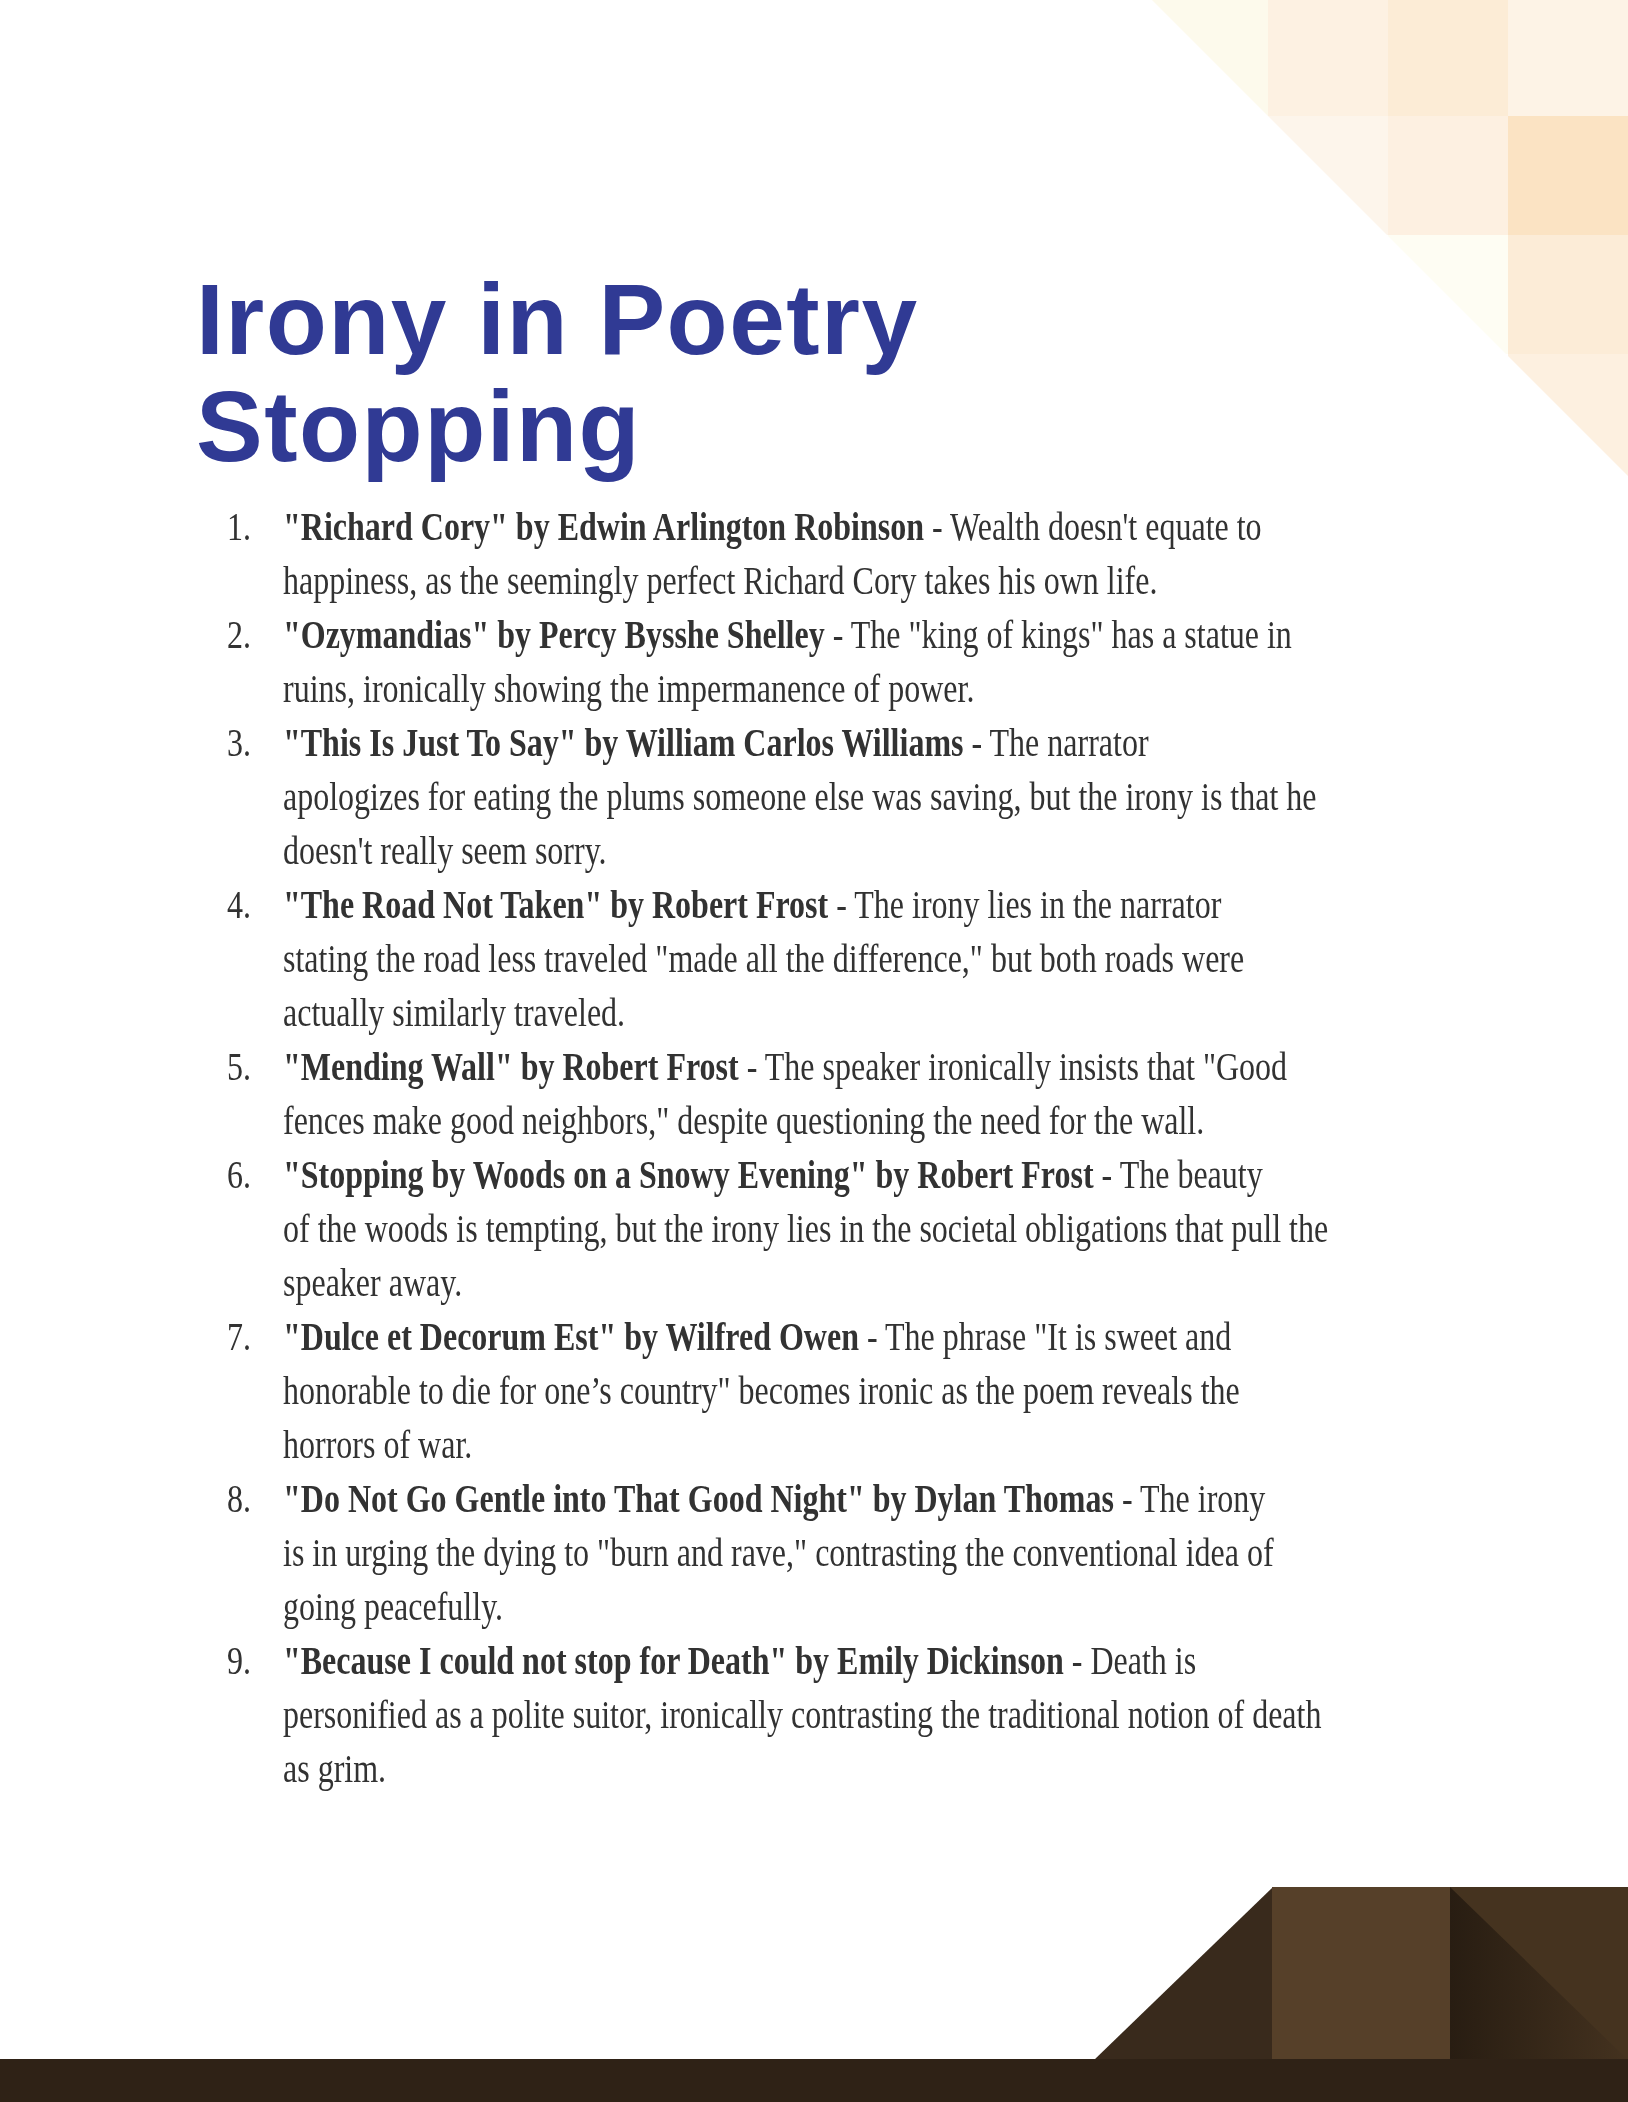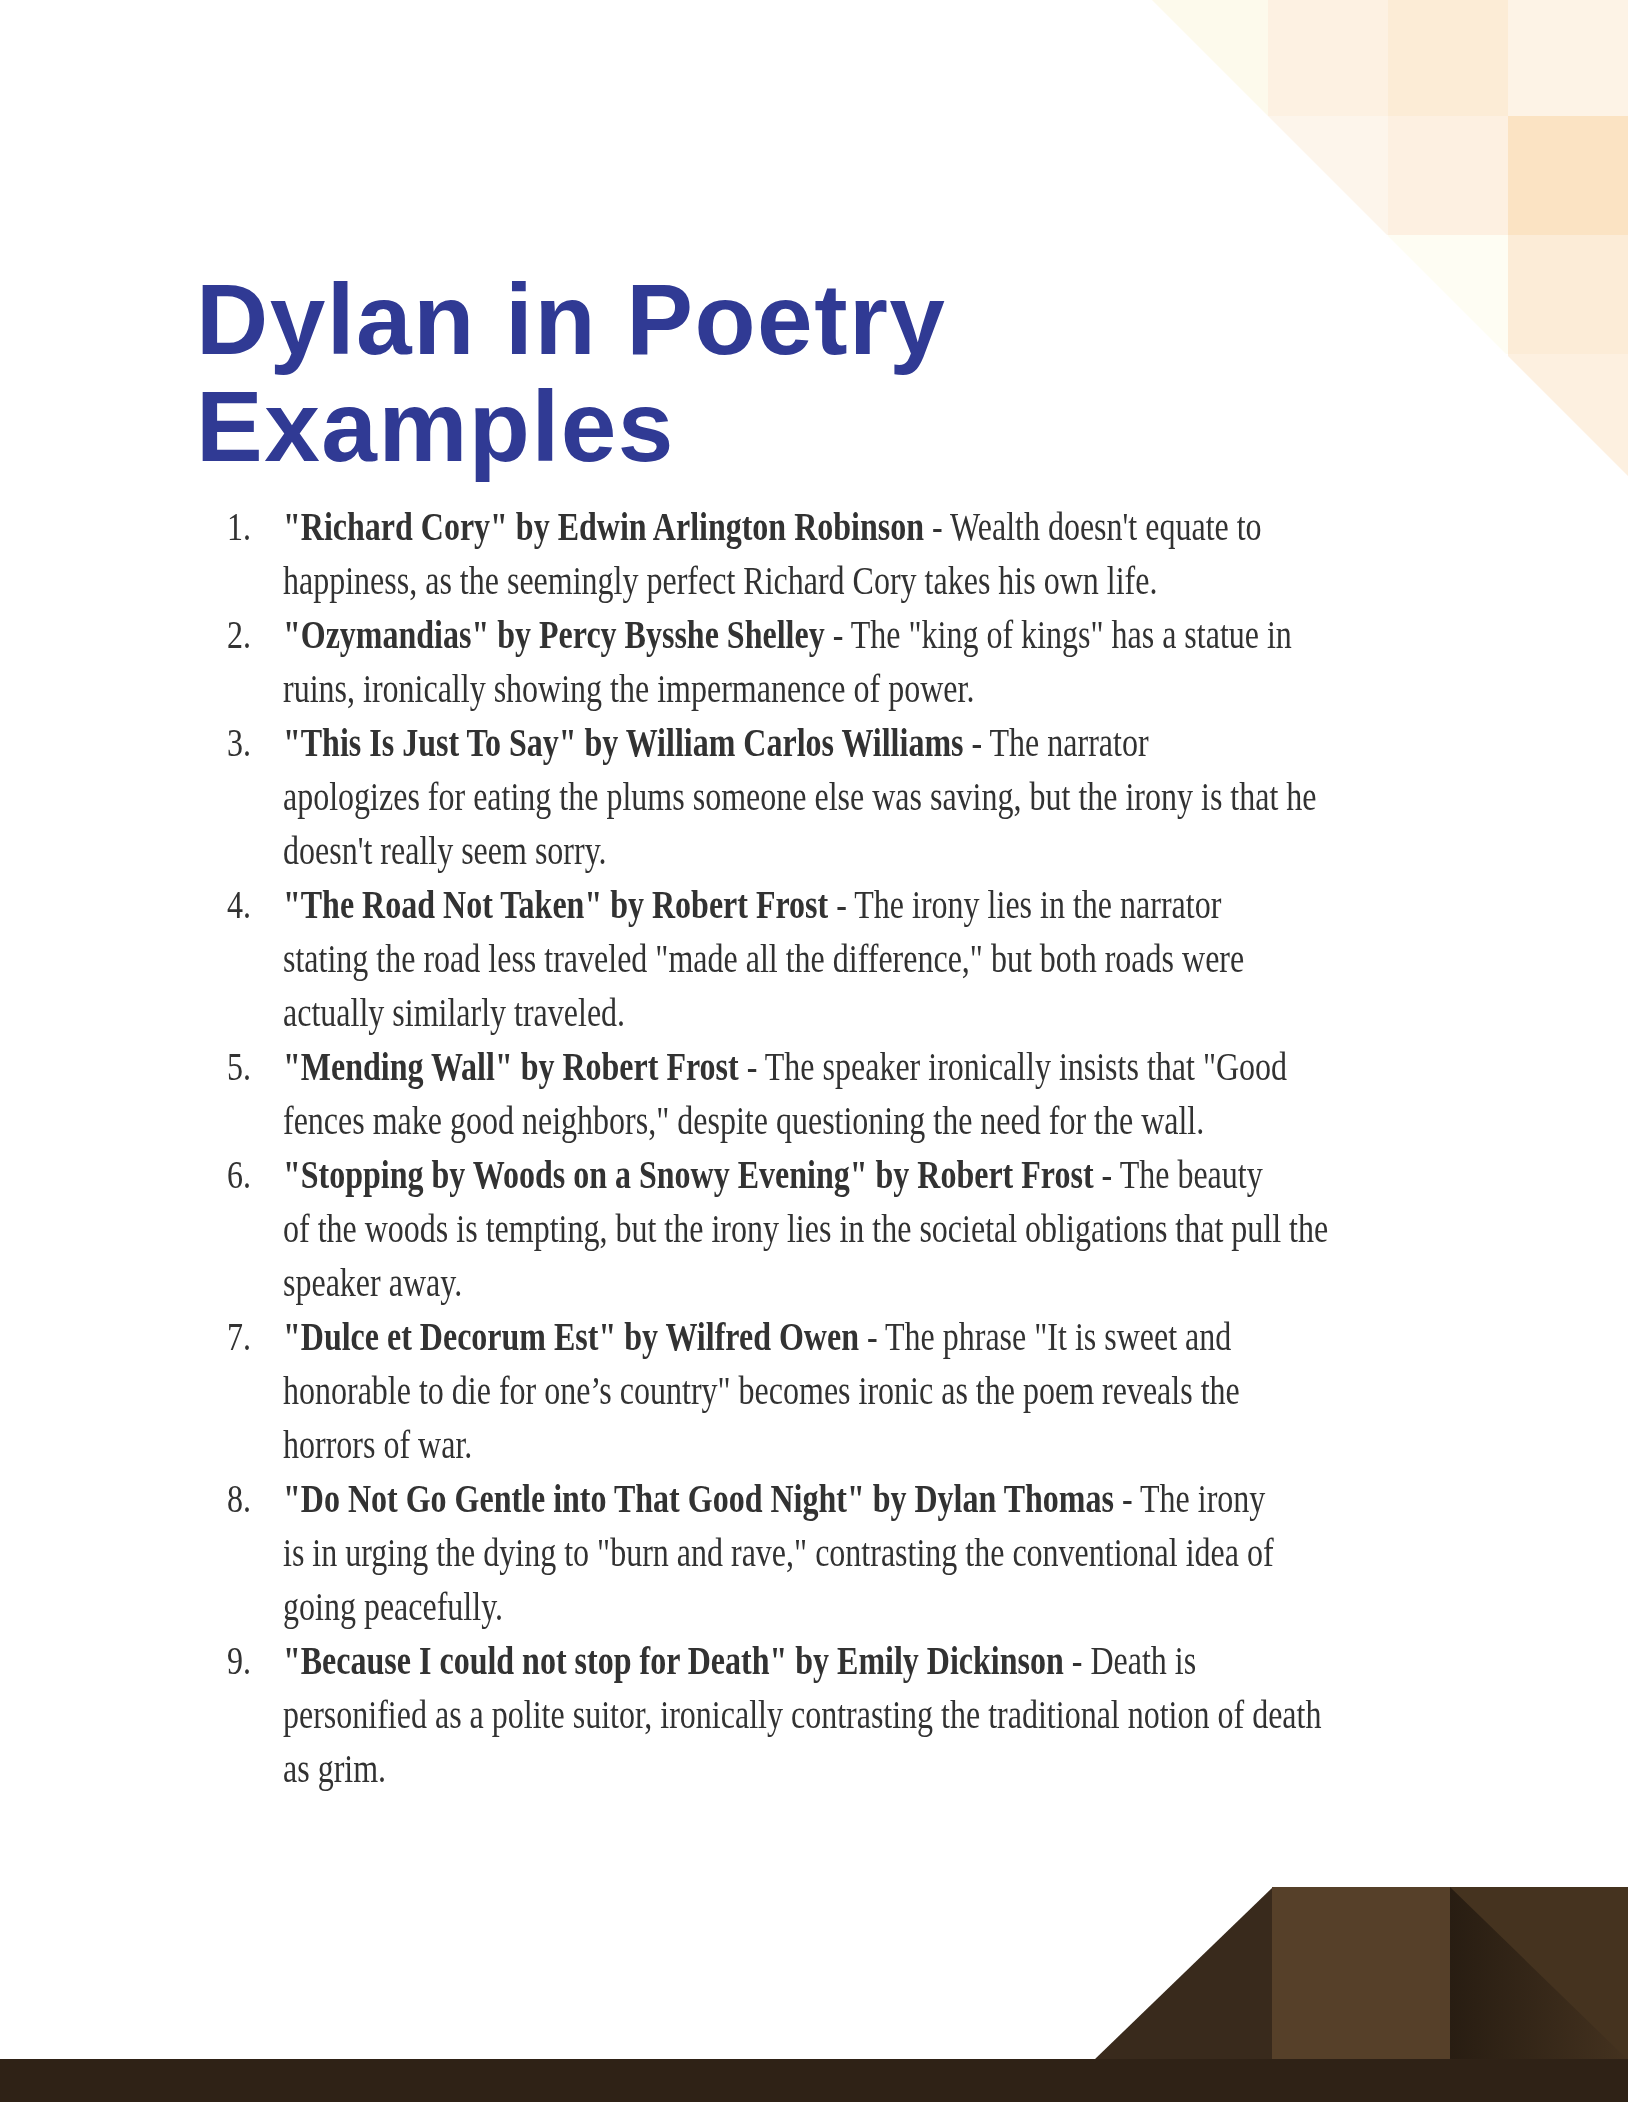--- a/index.html
+++ b/index.html
@@ -50,21 +50,21 @@
       <div class="tile" style="left: 240px; top: 0px; width: 120px; height: 116px; background: rgb(252, 236, 214);"></div>
       <div class="tile" style="left: 360px; top: 0px; width: 120px; height: 116px; background: rgb(253, 243, 230);"></div>
       <div class="tile" style="left: 120px; top: 116px; width: 120px; height: 119px; background: rgb(253, 245, 235);"></div>
       <div class="tile" style="left: 240px; top: 116px; width: 120px; height: 119px; background: rgb(253, 240, 225);"></div>
       <div class="tile" style="left: 360px; top: 116px; width: 120px; height: 119px; background: rgb(251, 227, 195);"></div>
       <div class="tile" style="left: 240px; top: 235px; width: 120px; height: 119px; background: rgb(254, 253, 243);"></div>
       <div class="tile" style="left: 360px; top: 235px; width: 120px; height: 119px; background: rgb(252, 236, 215);"></div>
       <div class="tile" style="left: 360px; top: 354px; width: 120px; height: 122px; background: rgb(253, 240, 224);"></div>
     </div>
 
-  <h1 class="title" style="color: rgb(48, 58, 148);">Dylan in Poetry Examples</h1>
+  <h1 class="title" style="color: rgb(48, 58, 148);">Irony in Poetry Stopping</h1>
 
   <ol class="list" style="color: rgb(50, 50, 50);">
       <li>
         <span class="num">1.</span>
         <p><b>"Richard Cory" by Edwin Arlington Robinson</b> - Wealth doesn't equate to<br>happiness, as the seemingly perfect Richard Cory takes his own life.</p>
       </li>
       <li>
         <span class="num">2.</span>
         <p><b>"Ozymandias" by Percy Bysshe Shelley</b> - The "king of kings" has a statue in<br>ruins, ironically showing the impermanence of power.</p>
       </li>

